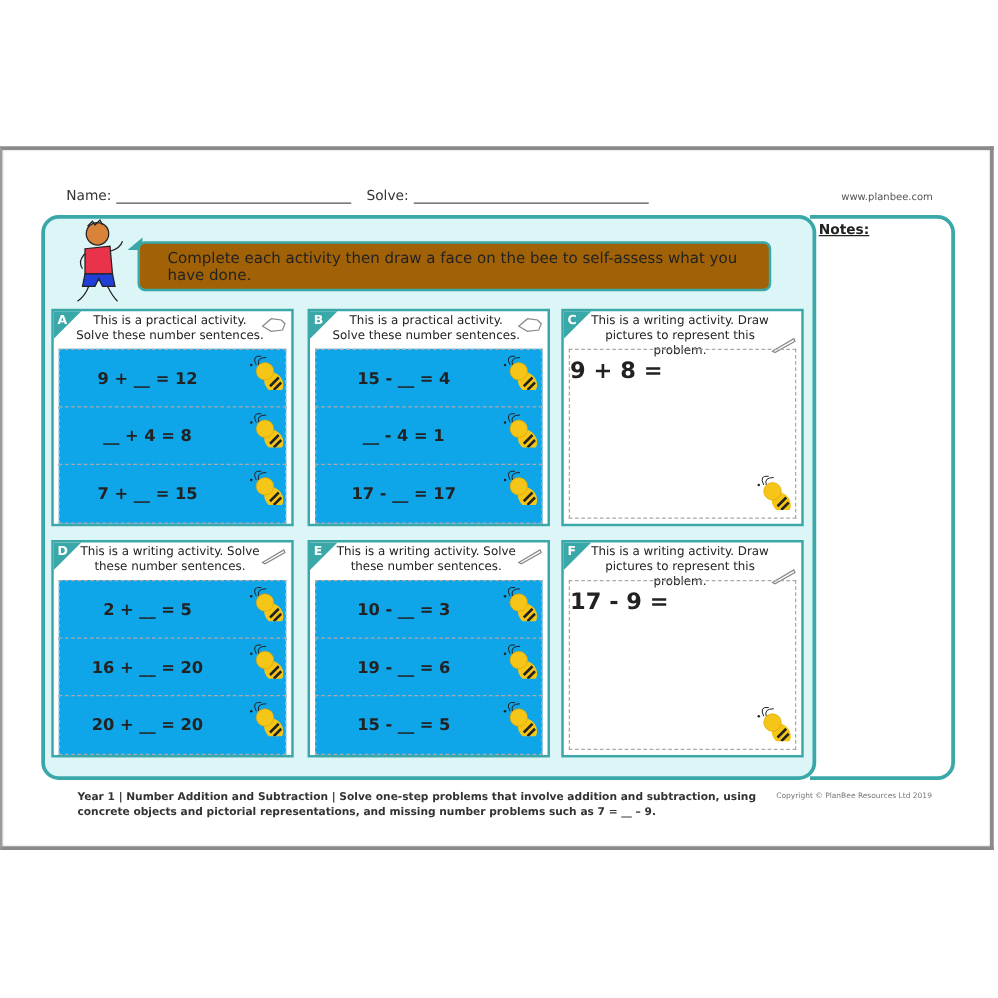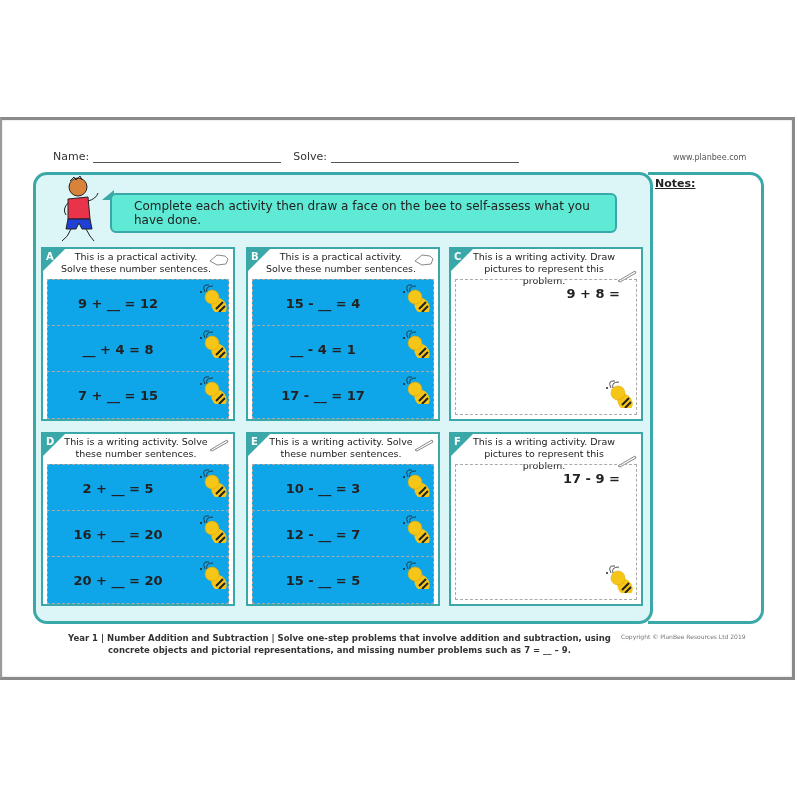--- a/index.html
+++ b/index.html
@@ -5,34 +5,34 @@
   html, body { margin: 0; padding: 0; }
   body { width: 798px; height: 798px; background: #ffffff; position: relative; overflow: hidden; font-family: "DejaVu Sans", sans-serif; }
   .sheet { position: absolute; left: 0; top: 117px; width: 795px; height: 563px; background: #ffffff; border: 3px solid #8a8a8a; border-left: 2px solid #9a9a9a; box-sizing: border-box; box-shadow: inset 0 0 2px #c9c9c9; }
   .name-row { position: absolute; left: 53px; top: 150px; font-size: 11px; color: #333; display: flex; align-items: flex-end; }
   .name-row .label { margin-right: 4px; }
   .name-row .line { border-bottom: 1px solid #555; height: 12px; }
   .website { position: absolute; left: 673px; top: 153px; font-size: 8px; color: #555; }
   .main-panel { position: absolute; left: 33px; top: 172px; width: 620px; height: 452px; background: #dcf6f8; border: 3px solid #3aa8a8; border-radius: 14px; box-sizing: border-box; }
   .notes-panel { position: absolute; left: 648px; top: 172px; width: 116px; height: 452px; background: #ffffff; border: 3px solid #3aa8a8; border-left: none; border-radius: 0 14px 14px 0; box-sizing: border-box; }
   .notes-label { position: absolute; left: 655px; top: 177px; font-size: 11px; font-weight: bold; color: #222; text-decoration: underline; }
-  .speech { position: absolute; left: 110px; top: 193px; width: 507px; height: 40px; background: #5eead4; border: 2px solid #3aa8a8; border-radius: 6px; box-sizing: border-box; display: flex; align-items: center; padding-left: 22px; font-size: 12px; color: #222; }
+  .speech { position: absolute; left: 110px; top: 193px; width: 507px; height: 40px; background: #a16207; border: 2px solid #3aa8a8; border-radius: 6px; box-sizing: border-box; display: flex; align-items: center; padding-left: 22px; font-size: 12px; color: #222; }
   .speech-tail { position: absolute; left: 102px; top: 190px; width: 0; height: 0; border-top: 10px solid transparent; border-right: 12px solid #3aa8a8; }
   .kid { position: absolute; left: 56px; top: 175px; width: 50px; height: 70px; }
   .card { position: absolute; width: 194px; height: 174px; background: #ffffff; border: 2px solid #3aa8a8; box-sizing: border-box; }
   .card .corner { position: absolute; left: 0; top: 0; width: 0; height: 0; border-top: 22px solid #3aa8a8; border-right: 22px solid transparent; }
   .card .letter { position: absolute; left: 3px; top: 2px; font-size: 10px; color: #fff; font-weight: bold; }
   .card .instr { position: absolute; left: 18px; right: 22px; top: 2px; font-size: 9.5px; line-height: 12px; color: #222; text-align: center; }
   .card .tool-icon { position: absolute; right: 4px; top: 4px; width: 20px; height: 14px; }
   .row { position: absolute; left: 4px; right: 4px; height: 48px; border: 1px dashed #aaaaaa; box-sizing: border-box; background: #0ea5e9; }
   .row .eq { position: absolute; left: 0; right: 40px; top: 0; bottom: 0; display: flex; align-items: center; justify-content: center; font-size: 13px; font-weight: bold; color: #222; }
   .bee { position: absolute; width: 30px; height: 30px; }
   .big-box { position: absolute; left: 4px; right: 4px; top: 30px; bottom: 4px; border: 1px dashed #aaaaaa; box-sizing: border-box; }
-  .big-box .eq { position: absolute; left: 0; right: 16px; top: 6px; text-align: right; font-size: 13px; font-weight: bold; color: #222; }
-  .footer { position: absolute; left: 62px; top: 632px; width: 555px; font-size: 8.5px; line-height: 12px; color: #333; font-weight: bold; text-align: center; }
+  .big-box .eq { position: absolute; left: 0; right: 16px; top: 6px; text-align: left; font-size: 18px; font-weight: bold; color: #222; }
+  .footer { position: absolute; left: 62px; top: 632px; width: 555px; font-size: 8.5px; line-height: 12px; color: #333; font-weight: bold; }
   .copyright { position: absolute; left: 621px; top: 633px; font-size: 6px; color: #777; }
 </style>
 </head>
 <body>
 
 <div class="sheet"></div>
 
 <div class="name-row">
   <span class="label">Name:</span>
   <span class="line" style="width:188px;margin-right:12px;"></span>
@@ -132,21 +132,21 @@
   <div class="corner"></div>
   <div class="letter">E</div>
   <div class="instr">This is a writing activity. Solve these number sentences.</div>
   <svg class="tool-icon" viewBox="0 0 20 14">
       <path d="M1 12 L18 2 L19 4 L3 13 Z" fill="none" stroke="#888" stroke-width="1"></path>
     </svg>
   <div class="row" style="top:30px;">
       <div class="eq">10 - __ = 3</div>
     </div>
   <div class="row" style="top:76px;">
-      <div class="eq">12 - __ = 7</div>
+      <div class="eq">19 - __ = 6</div>
     </div>
   <div class="row" style="top:122px;">
       <div class="eq">15 - __ = 5</div>
     </div>
 </div>
 
 <div class="card" style="left:449px;top:432px;">
   <div class="corner"></div>
   <div class="letter">F</div>
   <div class="instr">This is a writing activity. Draw pictures to represent this problem.</div>

